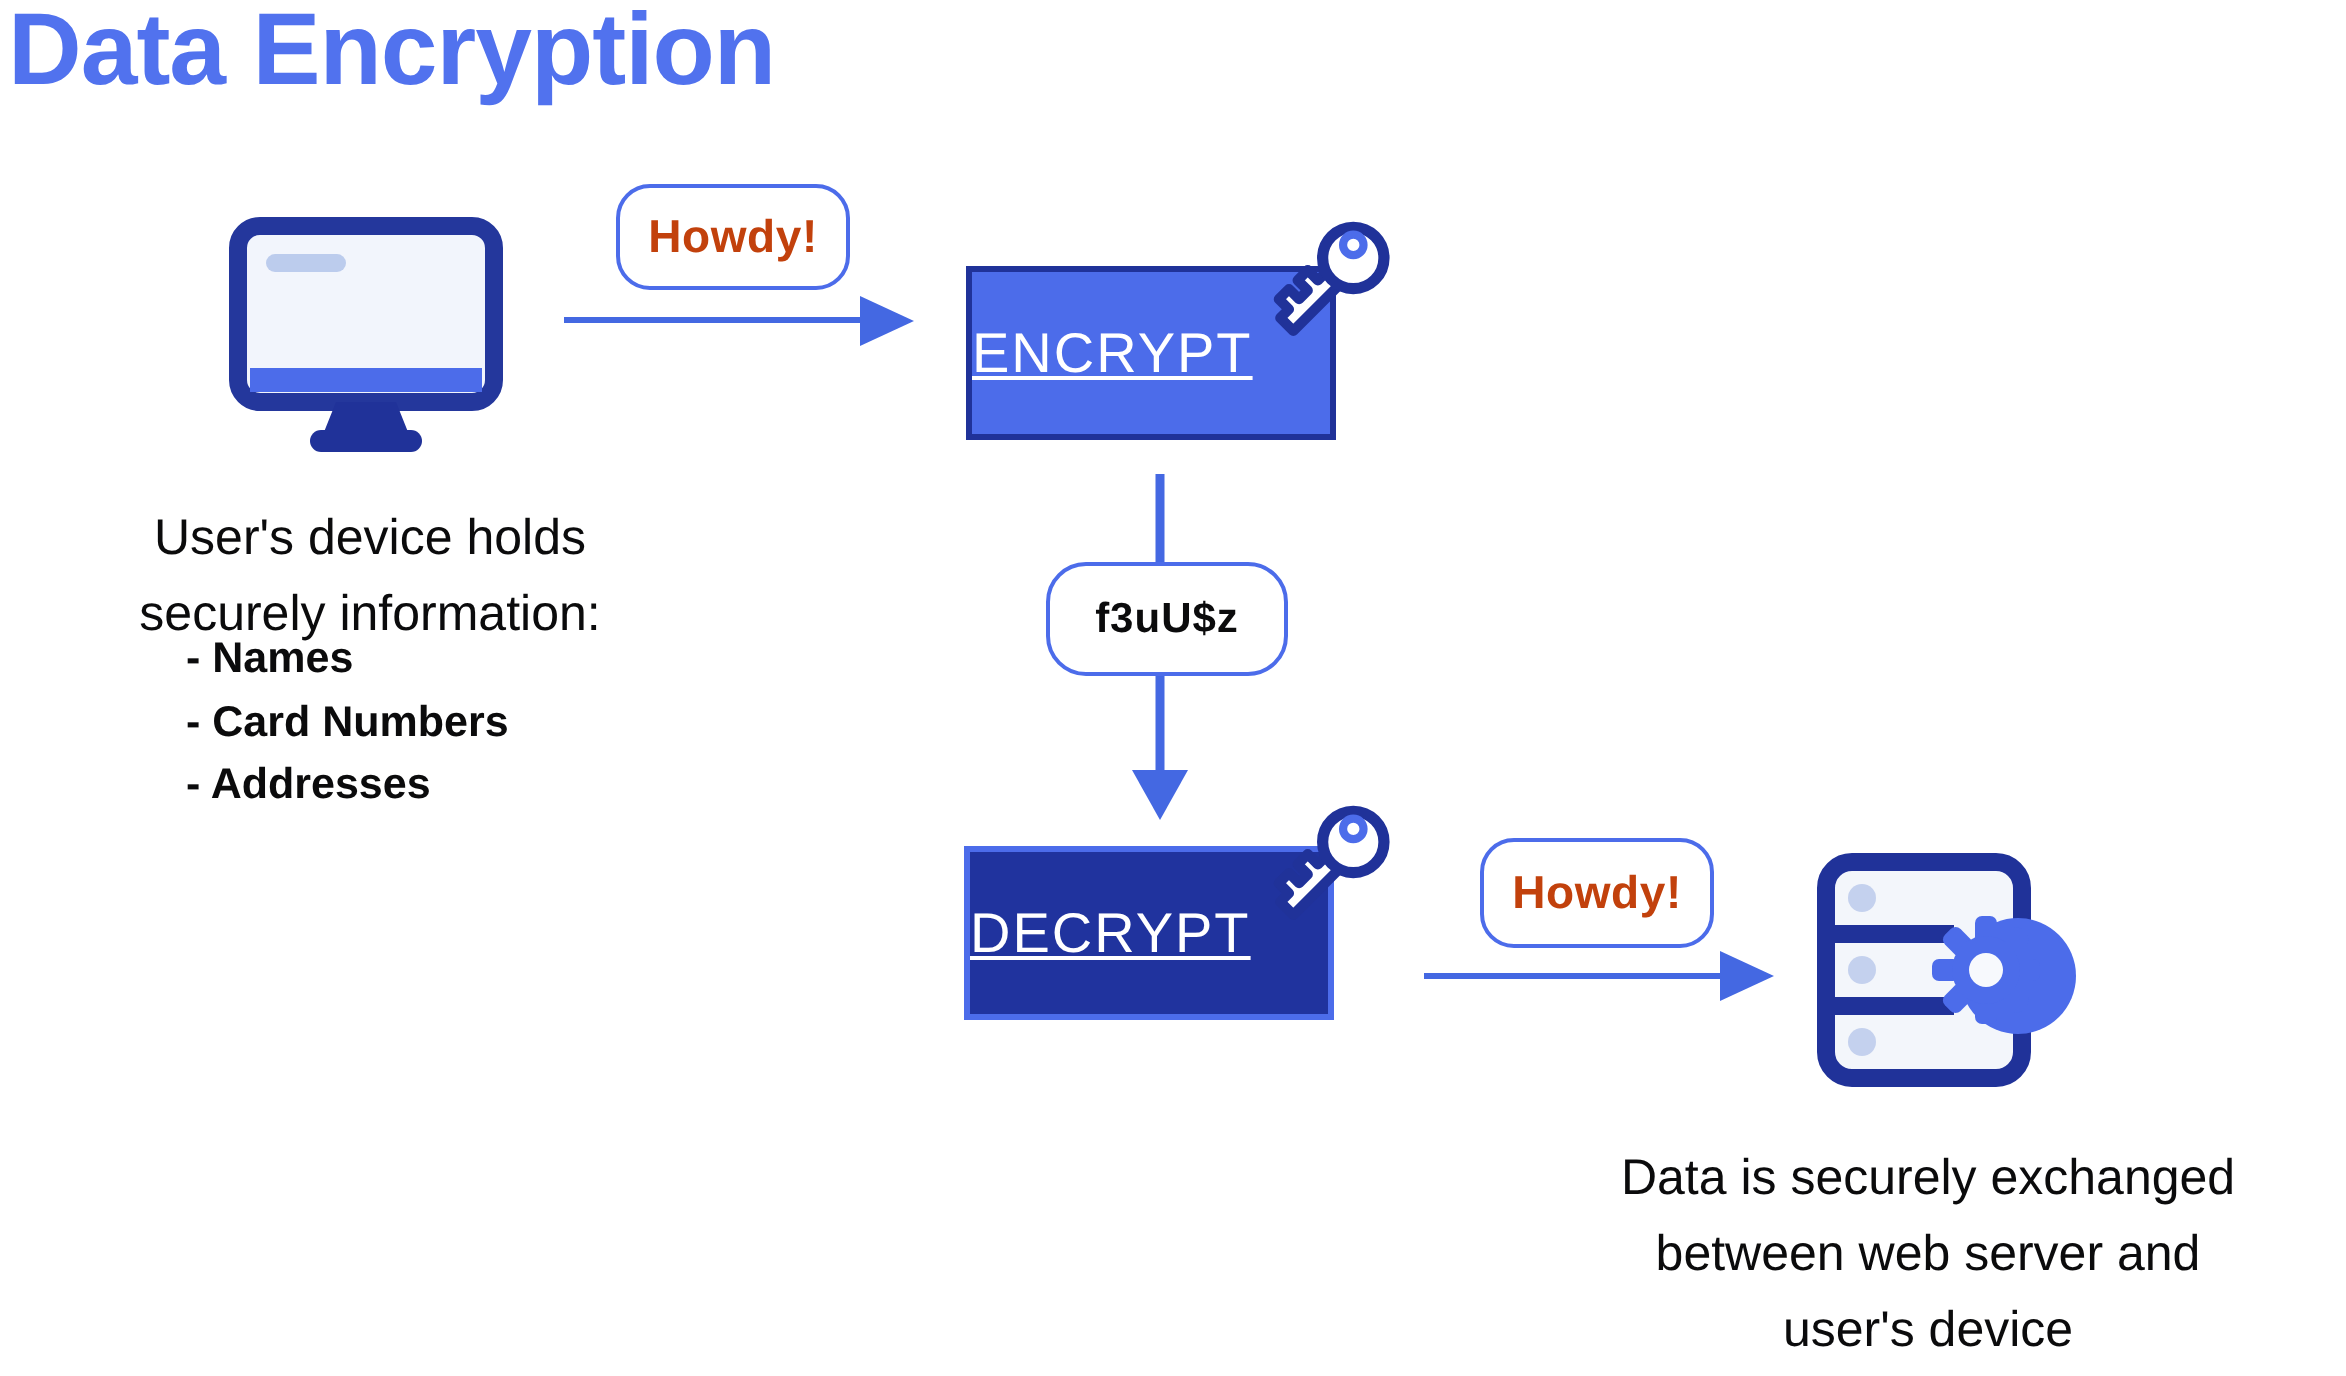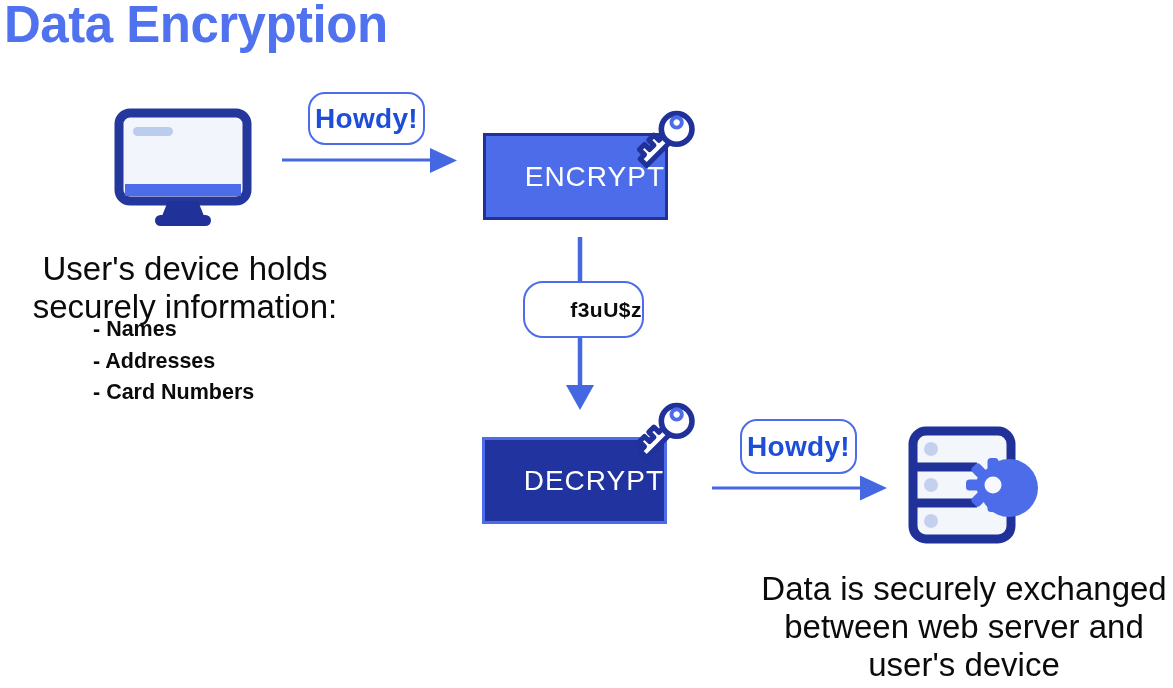--- a/index.html
+++ b/index.html
@@ -10,43 +10,43 @@
   .title{
     position:absolute;left:4px;top:-4px;
     font-size:51px;line-height:58px;font-weight:800;letter-spacing:-0.5px;
     color:#5172ee;
   }
   .arrows{position:absolute;left:0;top:0;pointer-events:none;}
   .icon-wrap{position:absolute;}
   .bubble{
     position:absolute;background:#ffffff;border:2.5px solid #4c6cea;border-radius:17px;
     display:flex;align-items:center;justify-content:center;
-    font-size:28px;font-weight:600;color:#1d4ed8;letter-spacing:0.3px;
+    font-size:23px;font-weight:600;color:#c2410c;letter-spacing:0.3px;
   }
   .bubble.b1{left:308px;top:92px;width:113px;height:49px;}
   .bubble.b2{left:740px;top:419px;width:113px;height:51px;}
   .cipher{
     position:absolute;left:523px;top:281px;width:117px;height:53px;
     background:#ffffff;border:2.5px solid #4c6cea;border-radius:20px;
-    display:flex;align-items:center;justify-content:flex-end;
+    display:flex;align-items:center;justify-content:center;
     font-size:21px;font-weight:700;color:#0b0b0c;letter-spacing:0.5px;z-index:3;
   }
   .procbox{
     position:absolute;width:185px;height:87px;box-sizing:border-box;
-    display:flex;align-items:center;justify-content:flex-end;
-    color:#ffffff;font-size:28px;font-weight:400;letter-spacing:1px;z-index:2;
+    display:flex;align-items:center;justify-content:flex-start;
+    color:#ffffff;font-size:28px;font-weight:400;letter-spacing:1px;z-index:2;text-decoration:underline;
   }
   .procbox.encrypt{left:483px;top:133px;background:#4c6cea;border:3px solid #203299;}
-  .procbox.decrypt{left:482px;top:437px;background:#20339e;border:3px solid #4c6cea;padding-left:10px;}
+  .procbox.decrypt{left:482px;top:423px;background:#20339e;border:3px solid #4c6cea;}
   .key{position:absolute;width:92px;height:92px;z-index:4;}
   .key.k1{left:618px;top:92px;}
   .key.k2{left:618px;top:384px;}
   .caption{
     position:absolute;text-align:center;color:#0b0b0c;
-    font-size:33px;line-height:38px;font-weight:500;
+    font-size:25px;line-height:38px;font-weight:500;
   }
   .caption.device{left:10px;top:250px;width:350px;}
   .caption.server{left:752px;top:570px;width:424px;}
   .datalist{
     position:absolute;left:93px;top:314px;text-align:left;color:#0b0b0c;
     font-size:21.5px;line-height:31.5px;font-weight:700;
   }
 </style>
 </head>
 <body>
@@ -146,22 +146,22 @@
     </svg>
   </div>
 
   <div class="caption device">
     <div>User's device holds</div>
     <div>securely information:</div>
   </div>
 
   <div class="datalist">
     <div>- Names</div>
+    <div>- Card Numbers</div>
     <div>- Addresses</div>
-    <div>- Card Numbers</div>
   </div>
 
   <div class="caption server">
     <div>Data is securely exchanged</div>
     <div>between web server and</div>
     <div>user's device</div>
   </div>
 
 </div>
 

